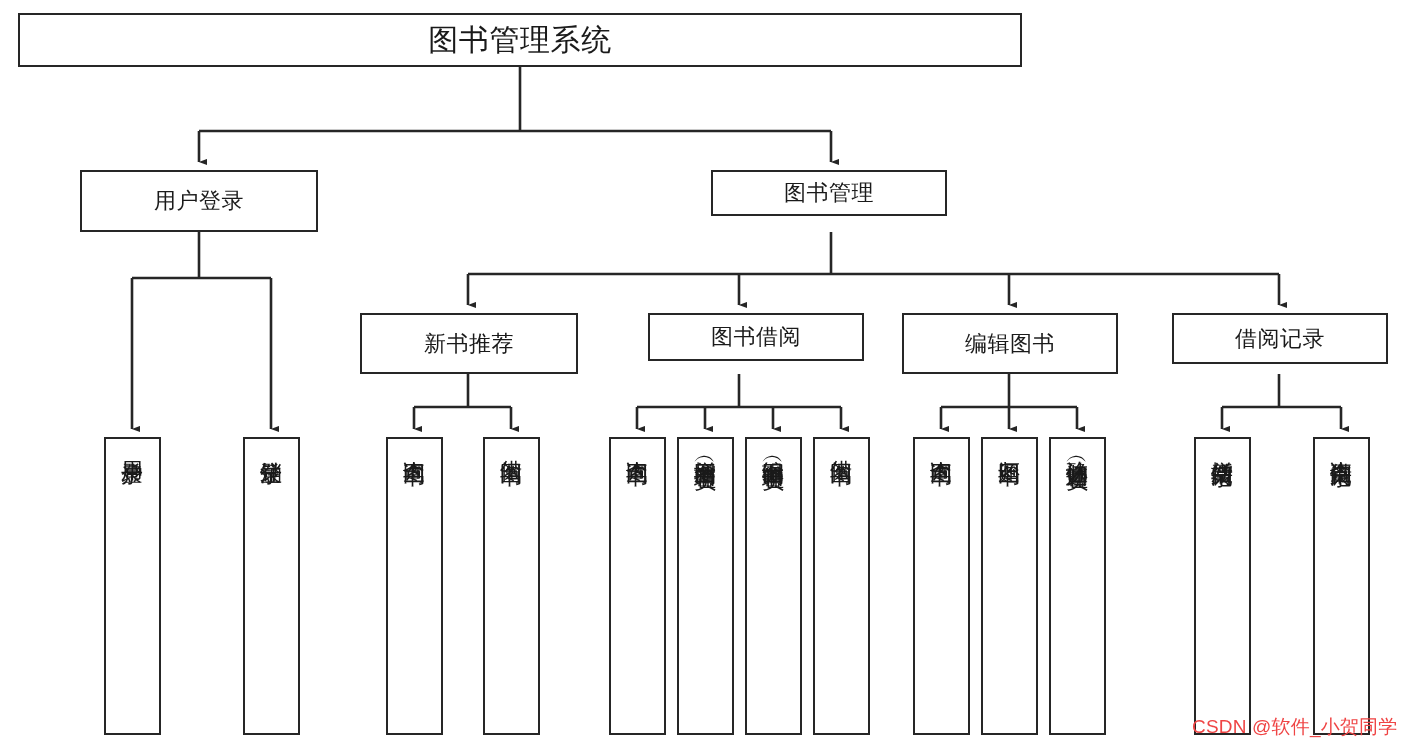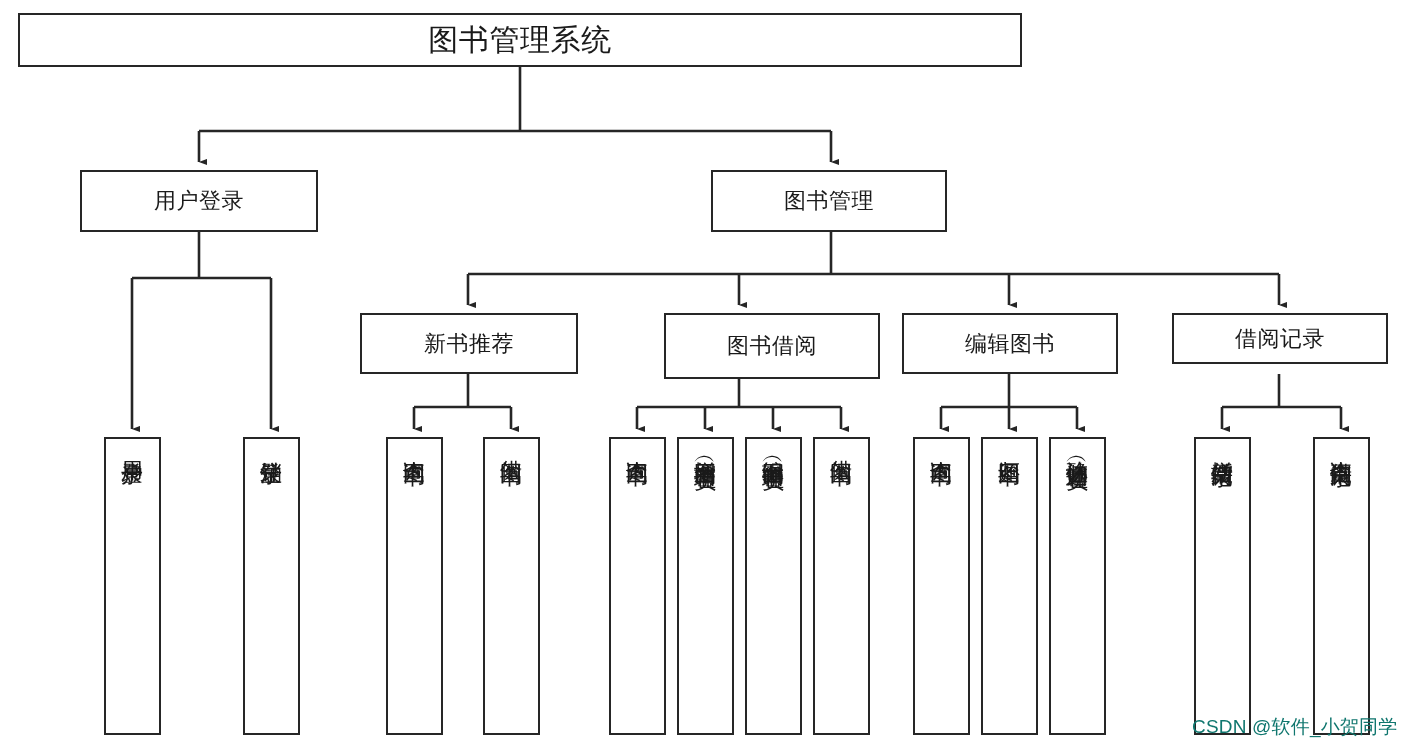--- a/index.html
+++ b/index.html
@@ -65,21 +65,21 @@
     max-height: 288px;
   }
   .node.vertical.tall-label .node-label {
     max-height: 286px;
   }
   .watermark {
     position: absolute;
     left: 1192px;
     top: 714px;
     font-size: 19px;
-    color: #0f766e;
+    color: #ef4444;
     white-space: nowrap;
     letter-spacing: 0.01em;
   }
 </style>
 </head>
 <body>
 
 <div id="diagram-root">
 
   <svg id="edge-layer" width="1405" height="747" viewBox="0 0 1405 747" xmlns="http://www.w3.org/2000/svg">
@@ -132,28 +132,28 @@
     </g>
   </svg>
 
   <div class="node root horizontal" style="left:18px; top:13px; width:1004px; height:54px;">
     <span class="node-label">图书管理系统</span>
   </div>
 
   <div class="node horizontal" style="left:80px; top:170px; width:238px; height:62px;">
     <span class="node-label">用户登录</span>
   </div>
-  <div class="node horizontal" style="left:711px; top:170px; width:236px; height:62px;">
+  <div class="node horizontal" style="left:711px; top:170px; width:236px; height:46px;">
     <span class="node-label">图书管理</span>
   </div>
 
   <div class="node horizontal" style="left:360px; top:313px; width:218px; height:61px;">
     <span class="node-label">新书推荐</span>
   </div>
-  <div class="node horizontal" style="left:664px; top:313px; width:216px; height:66px;">
+  <div class="node horizontal" style="left:648px; top:313px; width:216px; height:48px;">
     <span class="node-label">图书借阅</span>
   </div>
   <div class="node horizontal" style="left:902px; top:313px; width:216px; height:61px;">
     <span class="node-label">编辑图书</span>
   </div>
   <div class="node horizontal" style="left:1172px; top:313px; width:216px; height:51px;">
     <span class="node-label">借阅记录</span>
   </div>
 
   <div class="node vertical" style="left:104px; top:437px; width:57px; height:298px;">

